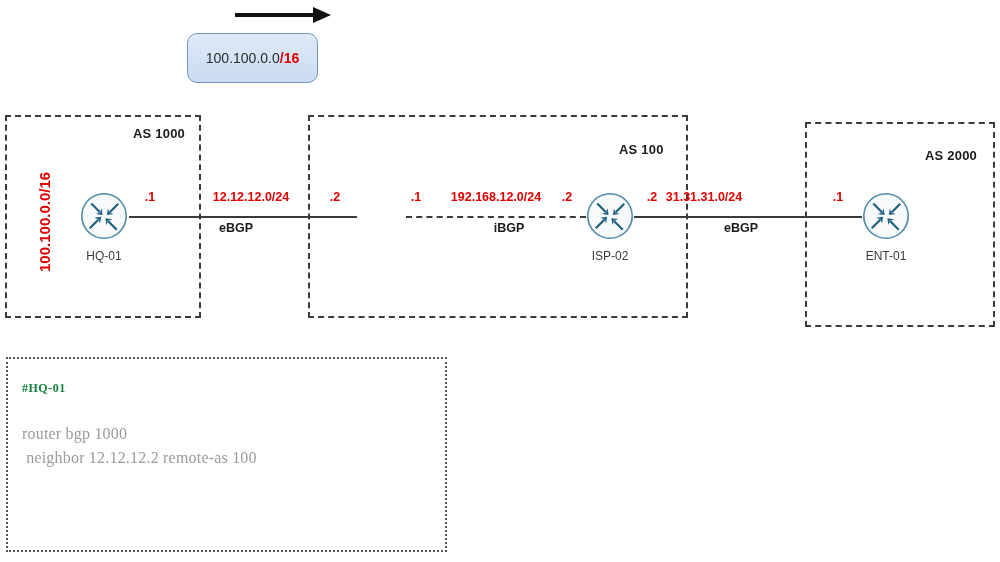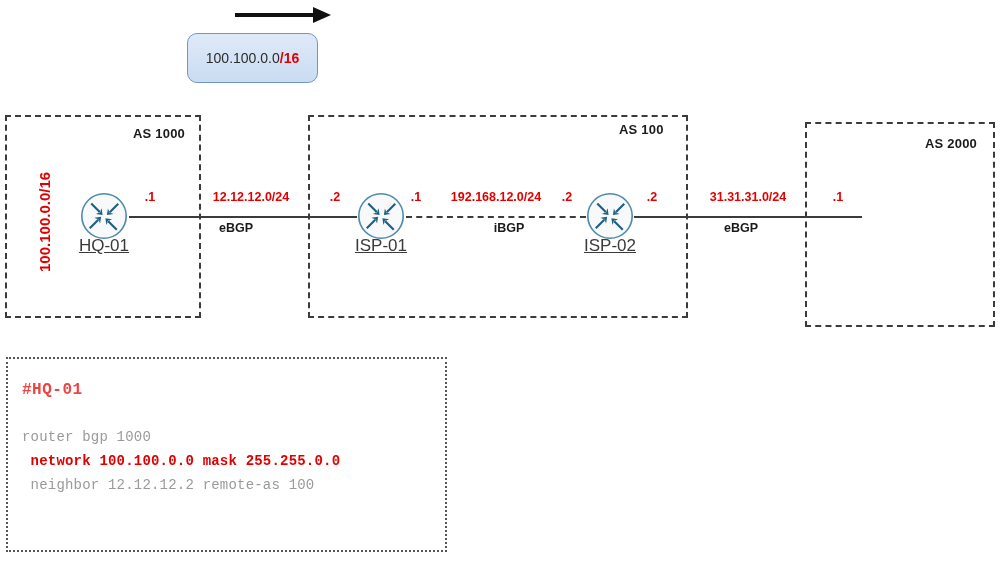--- a/index.html
+++ b/index.html
@@ -24,22 +24,22 @@
     white-space:nowrap;letter-spacing:.2px;
   }
 
   
   .router{
     position:absolute;width:48px;height:48px;
     transform:translate(-50%,-50%);
   }
   .router svg{display:block;width:48px;height:48px;}
   .router-label{
-    position:absolute;top:44px;left:50%;transform:translateX(-50%);
-    font-size:17px;color:#3a3a3a;white-space:nowrap;text-decoration:underline;
+    position:absolute;top:57px;left:50%;transform:translateX(-50%);
+    font-size:12px;color:#3a3a3a;white-space:nowrap;
   }
 
   
   .link{
     position:absolute;height:0;
     border-top:2px solid #3b3b3b;
   }
   .link.dashed{border-top:2px dashed #3b3b3b;}
 
   
@@ -83,27 +83,27 @@
 
   
   .cfg-box{
     position:absolute;
     border:2px dotted #555;
     box-sizing:border-box;
     background:#fff;
     padding:22px 0 0 14px;
   }
   .cfg-title{
-    font-family:Liberation Mono, monospace;
-    font-size:16px;font-weight:bold;color:#ef4444;
+    font-family:Liberation Serif, serif;
+    font-size:12px;font-weight:bold;color:#15803d;
     margin:0 0 26px 0;letter-spacing:.5px;
   }
   .cfg-line{
-    font-family:Liberation Mono, monospace;
-    font-size:14px;color:#9a9a9a;
+    font-family:Liberation Serif, serif;
+    font-size:16px;color:#9a9a9a;
     line-height:24px;white-space:pre;letter-spacing:.2px;
   }
   .cfg-line.hl{color:#e00000;font-weight:bold;}
 </style>
 </head>
 <body>
 
 <div id="stage">
 
   <div class="arrow-wrap" style="left:233px;top:4px;">
@@ -117,90 +117,89 @@
     <span>100.100.0.0</span>
       <span class="mask">/16</span>
   </div>
 
   <div class="as-box" style="left:5px;top:115px;width:196px;height:203px;"></div>
   <div class="as-label" style="left:133px;top:126px;">AS 1000</div>
 
   <div class="vert-label" style="left:36px;top:272px;">100.100.0.0/16</div>
 
   <div class="as-box" style="left:308px;top:115px;width:380px;height:203px;"></div>
-  <div class="as-label" style="left:619px;top:122px;">AS 100</div>
+  <div class="as-label" style="left:619px;top:142px;">AS 100</div>
 
   <div class="as-box" style="left:805px;top:122px;width:190px;height:205px;"></div>
-  <div class="as-label" style="left:925px;top:136px;">AS 2000</div>
+  <div class="as-label" style="left:925px;top:148px;">AS 2000</div>
 
   <div class="link" style="left:129px;top:216px;width:228px;"></div>
 
   <div class="link dashed" style="left:406px;top:216px;width:180px;"></div>
 
   <div class="link" style="left:634px;top:216px;width:228px;"></div>
 
   <div class="iface-label" style="left:150px;top:190px;">.1</div>
   <div class="net-label" style="left:251px;top:190px;">12.12.12.0/24</div>
   <div class="proto-label" style="left:236px;top:221px;">eBGP</div>
   <div class="iface-label" style="left:335px;top:190px;">.2</div>
 
   <div class="iface-label" style="left:416px;top:190px;">.1</div>
   <div class="net-label" style="left:496px;top:190px;text-align:center;">192.168.12.0/24</div>
   <div class="proto-label" style="left:509px;top:221px;">iBGP</div>
   <div class="iface-label" style="left:567px;top:190px;">.2</div>
 
   <div class="iface-label" style="left:652px;top:190px;">.2</div>
-  <div class="net-label" style="left:748px;top:190px;">31.31.31.0/24</div>
+  <div class="net-label" style="left:704px;top:190px;">31.31.31.0/24</div>
   <div class="proto-label" style="left:741px;top:221px;">eBGP</div>
   <div class="iface-label" style="left:838px;top:190px;">.1</div>
 
   <div class="router" style="left:104px;top:216px;">
     <svg viewBox="0 0 48 48">
       <circle cx="24" cy="24" r="22.2" fill="#f7f9fa" stroke="#4f8aa8" stroke-width="1.6"></circle>
       <g fill="#1d6080">
 
         <path d="M10.5,12.3 L19.5,21.3 L21.6,16.2 L22.6,22.9 L15.9,21.9 L21.0,19.8 L12.0,10.8 Z"></path>
 
         <path d="M37.5,11.0 L28.5,20.0 L33.6,22.1 L26.9,23.1 L27.9,16.4 L30.0,21.5 L39.0,12.5 Z"></path>
 
         <path d="M10.5,36.9 L19.5,27.9 L14.4,25.8 L21.1,24.8 L20.1,31.5 L18.0,26.4 L9.0,35.4 Z"></path>
 
         <path d="M37.5,36.9 L28.5,27.9 L26.4,33.0 L25.4,26.3 L32.1,27.3 L27.0,29.4 L36.0,38.4 Z"></path>
       </g>
     </svg>
     <div class="router-label">HQ-01</div>
   </div>
 
-  <div class="router" style="left:381px;top:216px;">
-    <svg viewBox="0 0 48 48">
-      <circle cx="24" cy="24" r="22.2" fill="#f7f9fa" stroke="#4f8aa8" stroke-width="1.6"></circle>
-      <g fill="#1d6080">
-        <path d="M10.5,12.3 L19.5,21.3 L21.6,16.2 L22.6,22.9 L15.9,21.9 L21.0,19.8 L12.0,10.8 Z"></path>
-        <path d="M37.5,11.0 L28.5,20.0 L33.6,22.1 L26.9,23.1 L27.9,16.4 L30.0,21.5 L39.0,12.5 Z"></path>
-        <path d="M10.5,36.9 L19.5,27.9 L14.4,25.8 L21.1,24.8 L20.1,31.5 L18.0,26.4 L9.0,35.4 Z"></path>
-        <path d="M37.5,36.9 L28.5,27.9 L26.4,33.0 L25.4,26.3 L32.1,27.3 L27.0,29.4 L36.0,38.4 Z"></path>
-      </g>
-    </svg>
-    <div class="router-label">ISP-01</div>
-  </div>
 
   <div class="router" style="left:610px;top:216px;">
     <svg viewBox="0 0 48 48">
       <circle cx="24" cy="24" r="22.2" fill="#f7f9fa" stroke="#4f8aa8" stroke-width="1.6"></circle>
       <g fill="#1d6080">
         <path d="M10.5,12.3 L19.5,21.3 L21.6,16.2 L22.6,22.9 L15.9,21.9 L21.0,19.8 L12.0,10.8 Z"></path>
         <path d="M37.5,11.0 L28.5,20.0 L33.6,22.1 L26.9,23.1 L27.9,16.4 L30.0,21.5 L39.0,12.5 Z"></path>
         <path d="M10.5,36.9 L19.5,27.9 L14.4,25.8 L21.1,24.8 L20.1,31.5 L18.0,26.4 L9.0,35.4 Z"></path>
         <path d="M37.5,36.9 L28.5,27.9 L26.4,33.0 L25.4,26.3 L32.1,27.3 L27.0,29.4 L36.0,38.4 Z"></path>
       </g>
     </svg>
     <div class="router-label">ISP-02</div>
   </div>
 
+  <div class="router" style="left:886px;top:216px;">
+    <svg viewBox="0 0 48 48">
+      <circle cx="24" cy="24" r="22.2" fill="#f7f9fa" stroke="#4f8aa8" stroke-width="1.6"></circle>
+      <g fill="#1d6080">
+        <path d="M10.5,12.3 L19.5,21.3 L21.6,16.2 L22.6,22.9 L15.9,21.9 L21.0,19.8 L12.0,10.8 Z"></path>
+        <path d="M37.5,11.0 L28.5,20.0 L33.6,22.1 L26.9,23.1 L27.9,16.4 L30.0,21.5 L39.0,12.5 Z"></path>
+        <path d="M10.5,36.9 L19.5,27.9 L14.4,25.8 L21.1,24.8 L20.1,31.5 L18.0,26.4 L9.0,35.4 Z"></path>
+        <path d="M37.5,36.9 L28.5,27.9 L26.4,33.0 L25.4,26.3 L32.1,27.3 L27.0,29.4 L36.0,38.4 Z"></path>
+      </g>
+    </svg>
+    <div class="router-label">ENT-01</div>
+  </div>
 
   <div class="cfg-box" style="left:6px;top:357px;width:441px;height:195px;">
     <div class="cfg-title">#HQ-01</div>
     <div class="cfg-line">router bgp 1000</div>
-    <div class="cfg-line hl"> network 100.100.0.0 mask 255.255.0.0</div>
     <div class="cfg-line"> neighbor 12.12.12.2 remote-as 100</div>
   </div>
 
 </div>
 
 </body></html>

